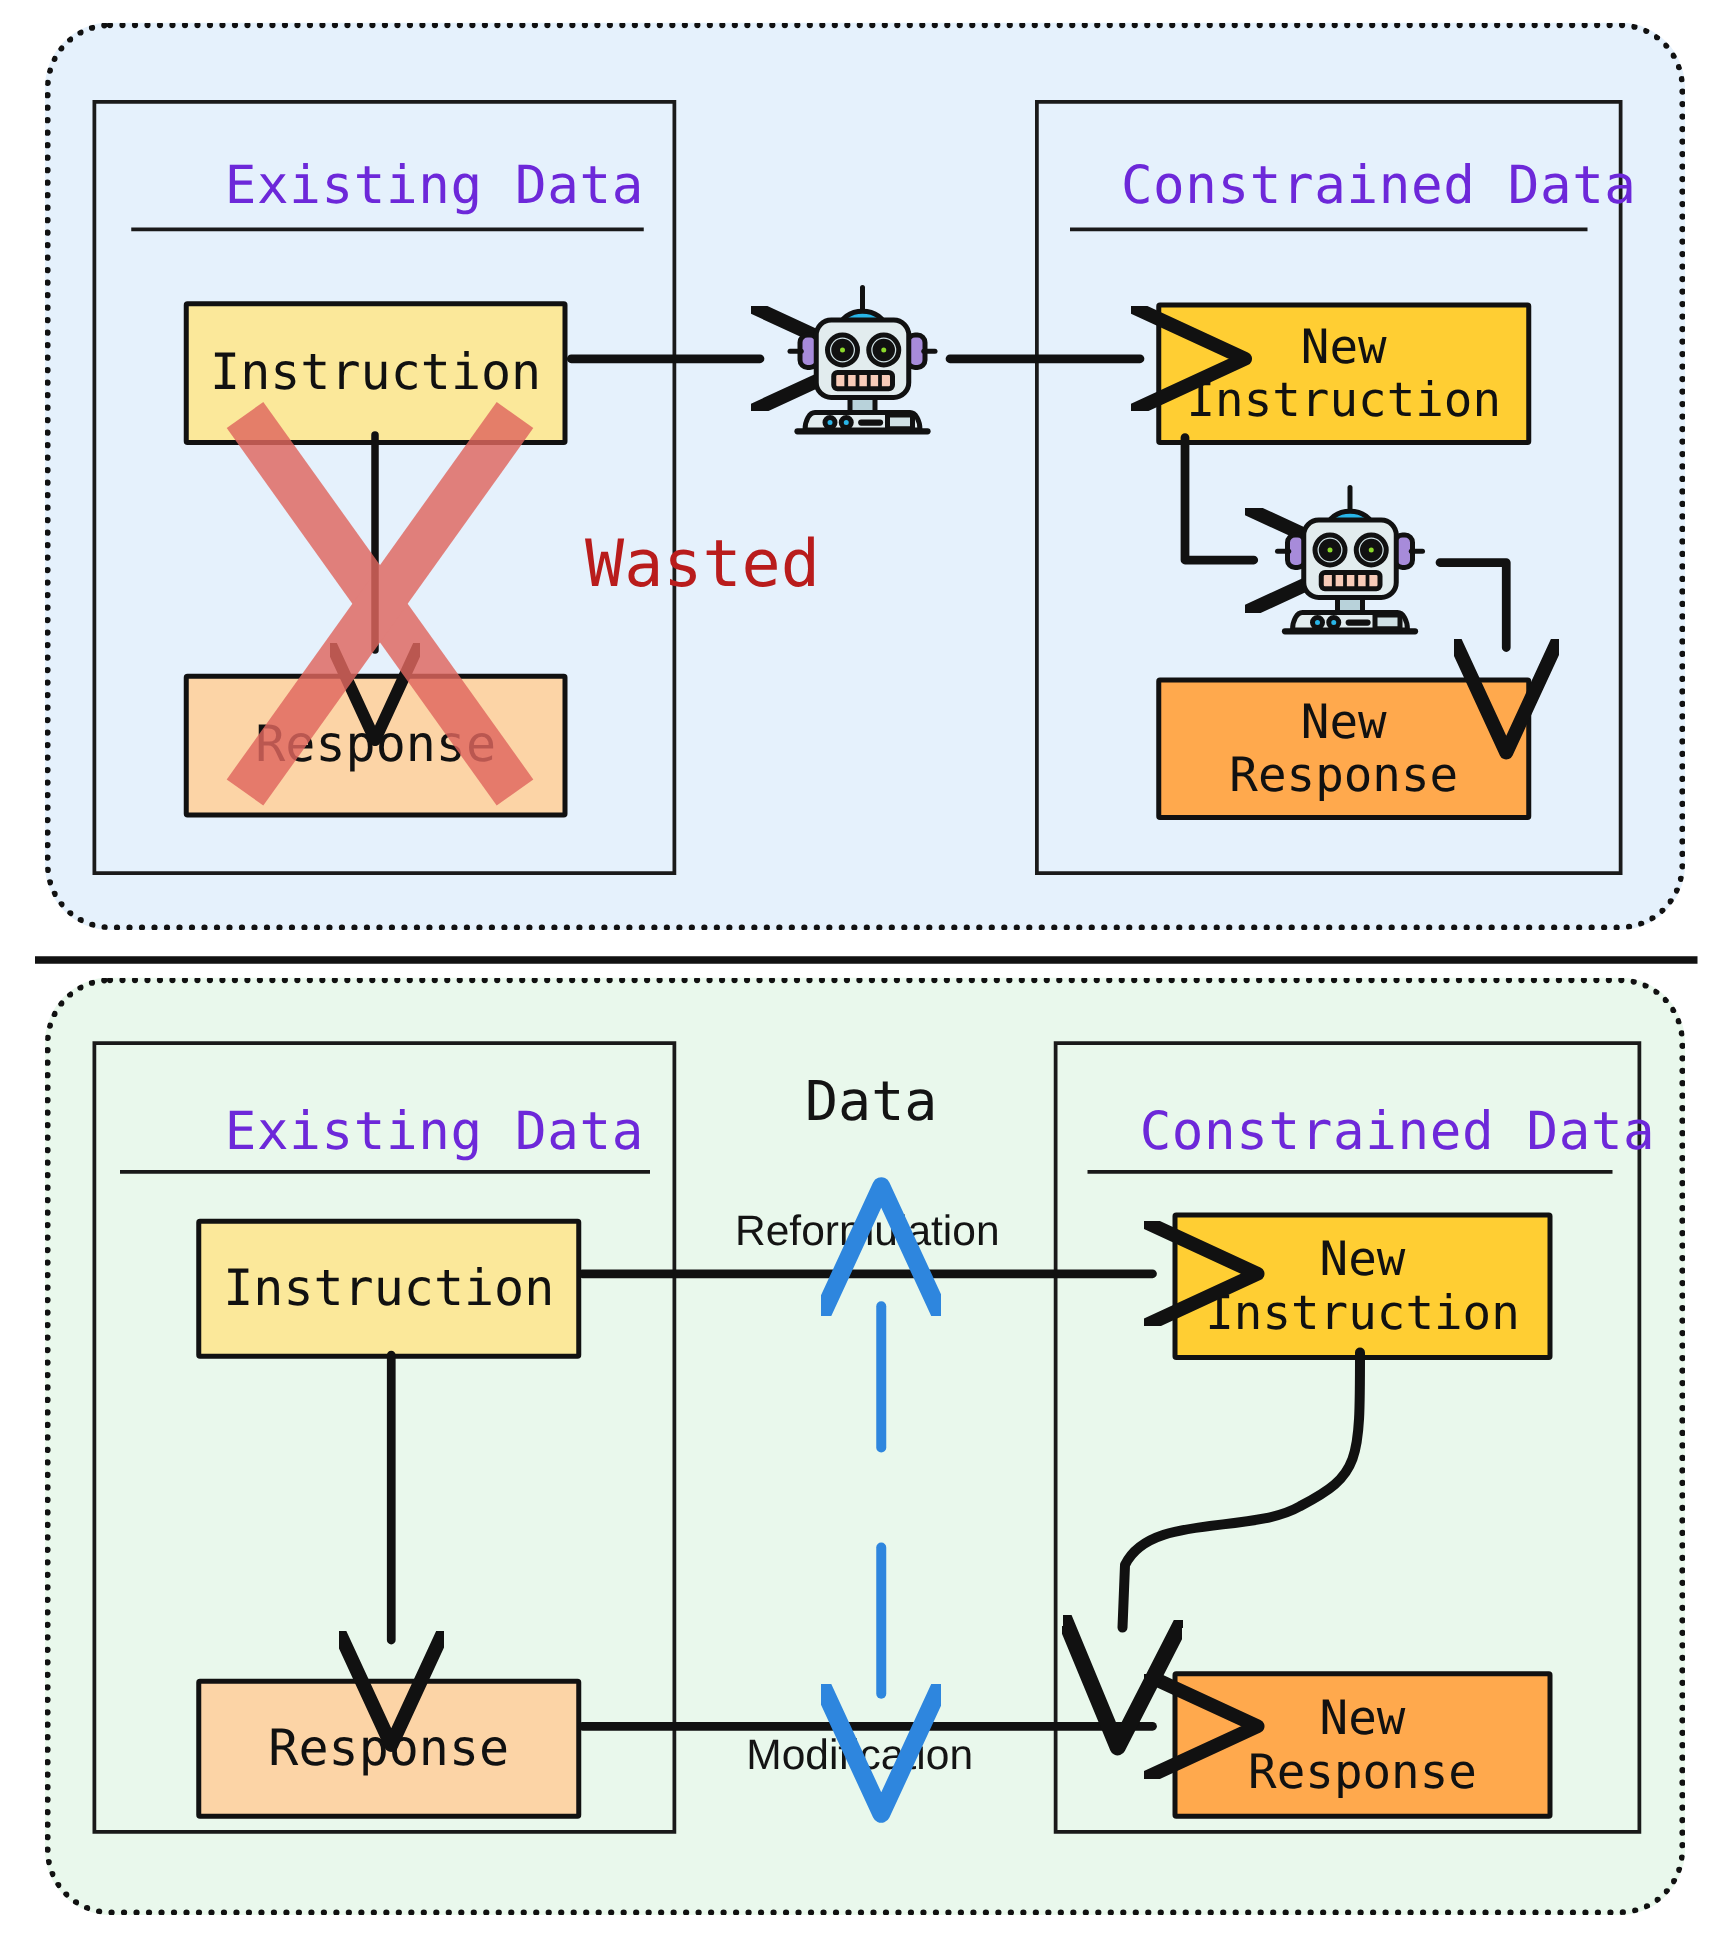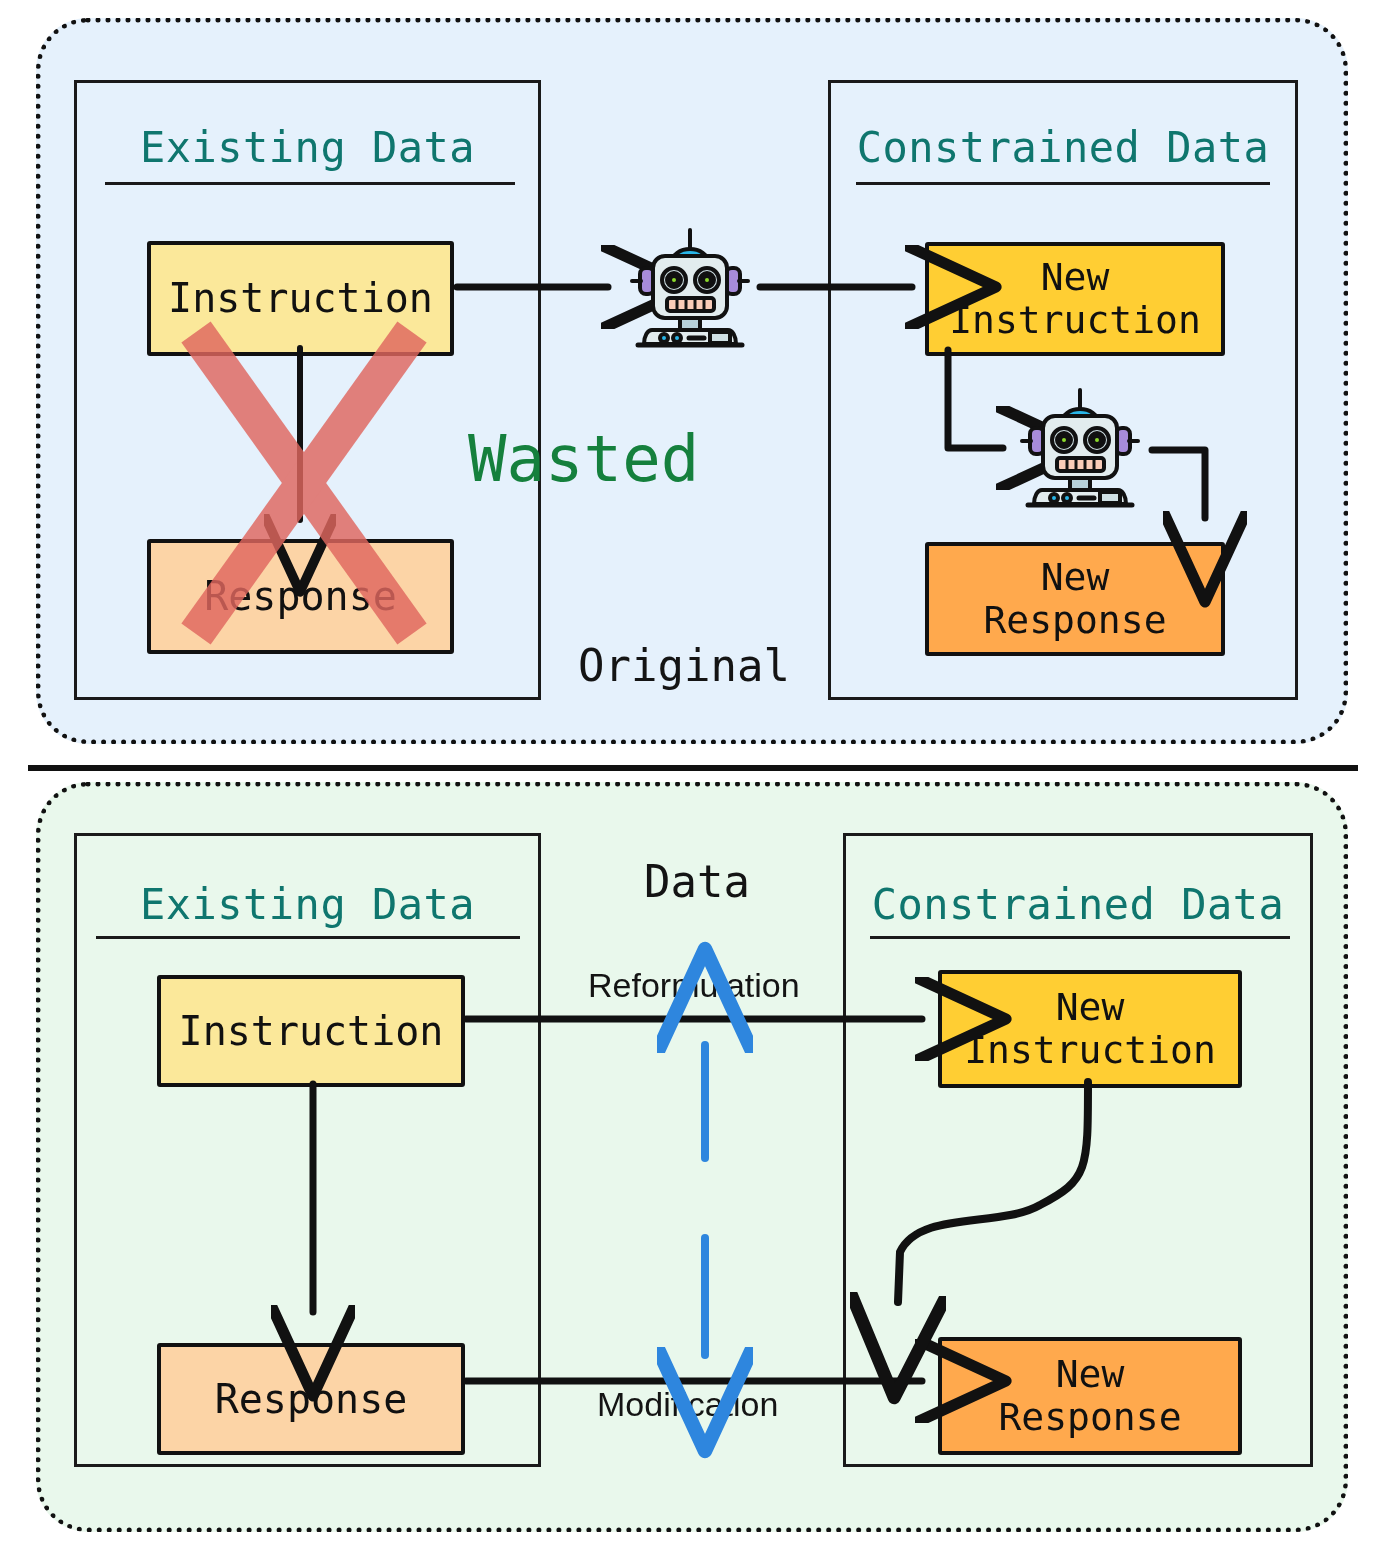--- a/index.html
+++ b/index.html
@@ -51,23 +51,24 @@
     position: absolute;
     border: 3px solid #1a1a1a;
     box-sizing: border-box;
     background: transparent;
   }
   .col-title {
     position: absolute;
     left: 0; right: 0;
     text-align: center;
     font-size: 42px;
-    color: #0f766e;
+    color: #6d28d9;
     letter-spacing: 0.5px;
     white-space: nowrap;
+    padding-left: 40px;
   }
   .col-rule {
     position: absolute;
     height: 3px;
     background: #1a1a1a;
   }
 
   
   .box {
     position: absolute;
@@ -104,22 +105,22 @@
   .box.bright-orange { background: #ffa94d; }
   .box.bright-orange::after { background: #ffa94d; }
 
   
   .ltext {
     position: absolute;
     color: #141414;
     white-space: nowrap;
   }
   .ltext.wasted {
-    color: #15803d;
-    font-size: 64px;
+    color: #b91c1c;
+    font-size: 52px;
   }
   .ltext.corner {
     font-size: 44px;
   }
   .ltext.edge {
     font-family: "Liberation Sans", sans-serif;
     font-size: 34px;
   }
 
   
@@ -168,21 +169,20 @@
   <div class="col-rule" style="left:856px; top:182px; width:414px;"></div>
 
   <div class="box bright-yellow" style="left:925px; top:230px; width:300px; height:114px; font-size:38px;">New
 Instruction</div>
 
   <div class="box bright-orange" style="left:925px; top:530px; width:300px; height:114px; font-size:38px;">New
 Response</div>
 
   <div class="ltext wasted" style="left:468px; top:422px;">Wasted</div>
 
-  <div class="ltext corner" style="left:578px; top:640px;">Original</div>
 
   <div class="divider"></div>
 
   <div class="panel ours"></div>
 
   <div class="column" style="left:74px; top:833px; width:467px; height:634px;"></div>
   <div class="col-title" style="left:74px; width:467px; top:880px;">Existing Data</div>
   <div class="col-rule" style="left:96px; top:936px; width:424px;"></div>
 
   <div class="box pale-yellow" style="left:157px; top:963px; width:308px; height:112px;">Instruction</div>

